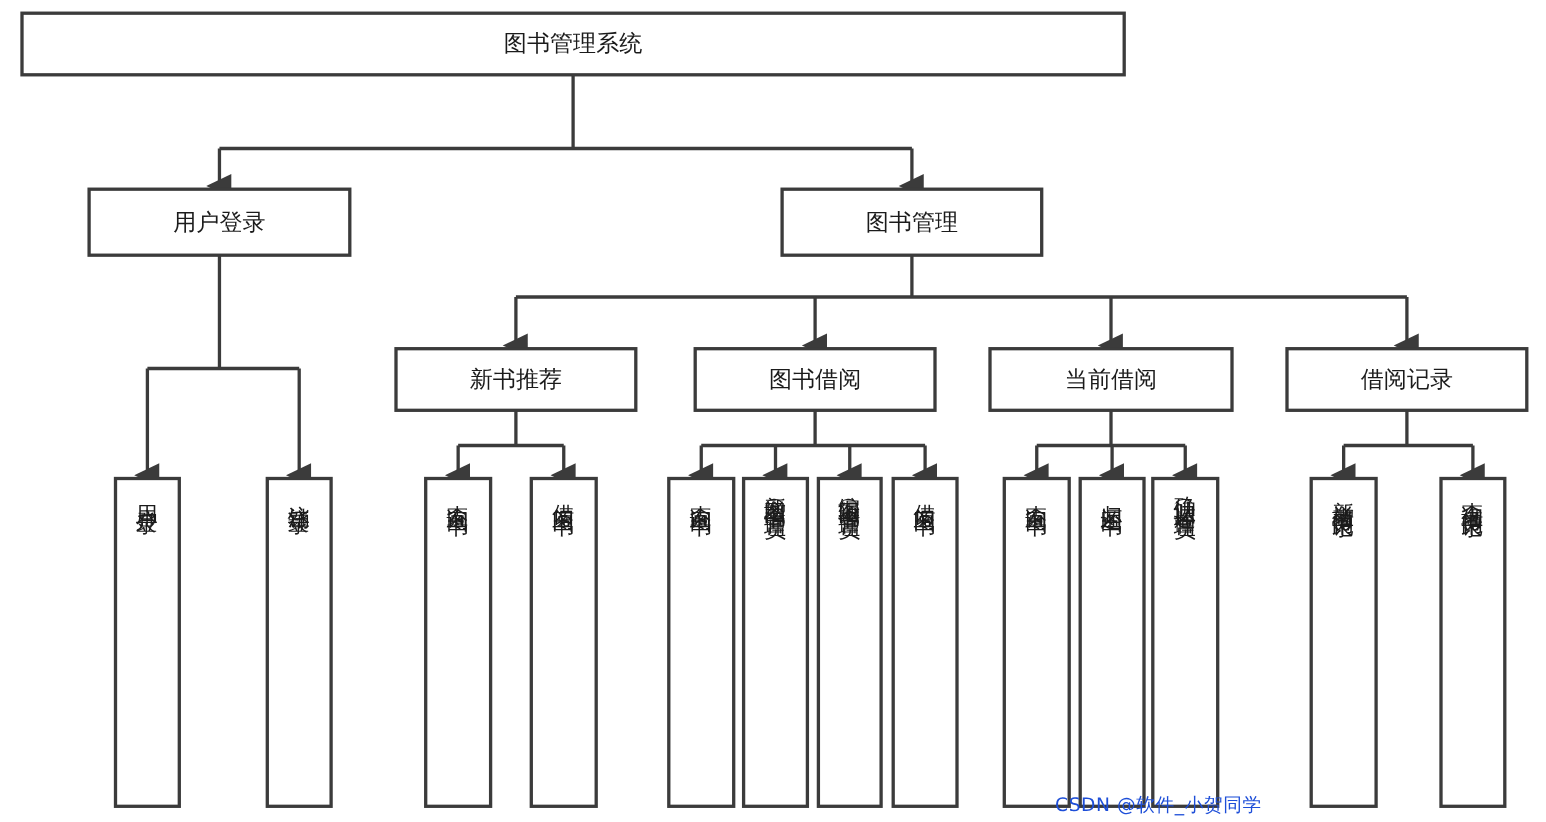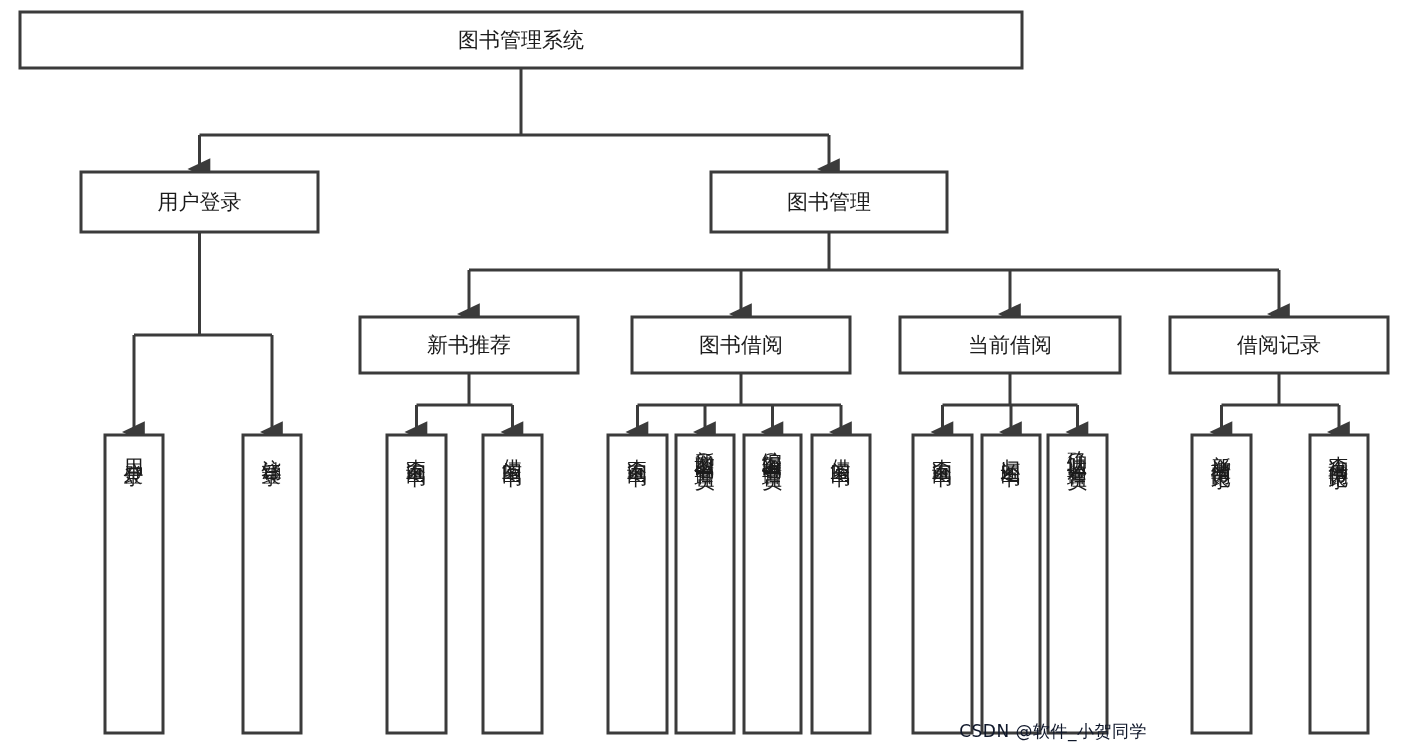--- a/index.html
+++ b/index.html
@@ -20,21 +20,21 @@
     font-family:"DejaVu Sans","Liberation Sans",sans-serif;
     font-size:20px;fill:#1b1b1b;
     writing-mode:vertical-rl;
     text-orientation:upright;
     letter-spacing:3px;
     text-anchor:middle;
   }
   .watermark{
     position:absolute;right:8px;bottom:4px;
     font-family:"DejaVu Sans","Liberation Sans",sans-serif;
-    font-size:17px;color:#0f172a;white-space:nowrap;
+    font-size:17px;color:#1d4ed8;white-space:nowrap;
     letter-spacing:.5px;user-select:none;
   }
 </style>
 </head>
 <body>
 
 <div id="stage">
 
   <svg class="diagram" viewBox="0 0 1405 747" xmlns="http://www.w3.org/2000/svg">
     <defs>

